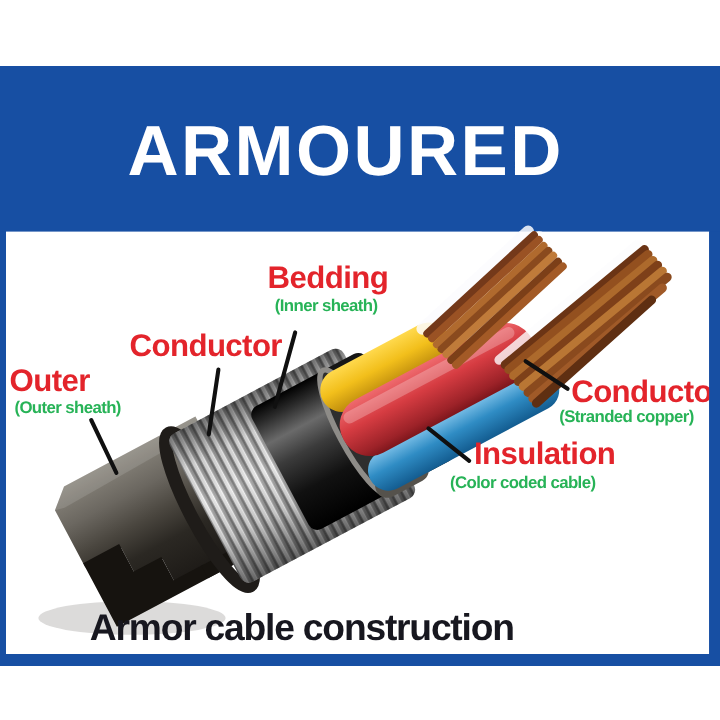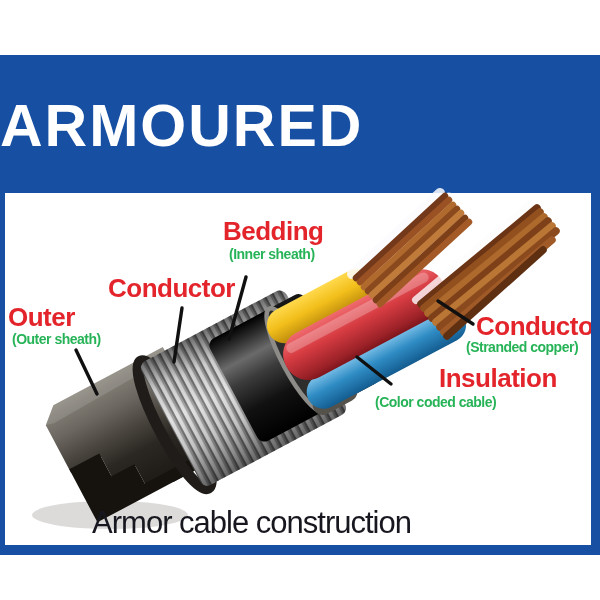--- a/index.html
+++ b/index.html
@@ -6,21 +6,21 @@
   body{
     width:600px;height:600px;position:relative;overflow:hidden;
     background:#ffffff;
     font-family:"Liberation Sans","DejaVu Sans",sans-serif;
   }
   .canvas{position:absolute;left:0;top:0;width:600px;height:600px;overflow:hidden;}
 
   
   .blue-block{position:absolute;left:0;top:55px;width:600px;height:500px;background:var(--header-bg,#174fa3);z-index:0;}
   .header{position:absolute;left:0;top:55px;width:576px;height:138px;z-index:1;
-          display:flex;flex-direction:row;align-items:center;justify-content:flex-start;padding-top:3px;box-sizing:border-box;}
+          display:flex;flex-direction:row;align-items:center;justify-content:center;padding-top:3px;box-sizing:border-box;}
   .title-line{color:#ffffff;font-weight:bold;font-size:59px;line-height:58px;letter-spacing:2px;text-align:center;}
 
   .panel{position:absolute;left:5px;top:193px;width:586px;height:352px;background:#ffffff;z-index:1;}
 
   .frame-strip{position:absolute;background:var(--panel-border,#174fa3);z-index:6;pointer-events:none;}
   .frame-left{left:0;top:193px;width:5px;height:352px;}
   .frame-right{left:591px;top:193px;width:9px;height:352px;}
   .frame-bottom{left:0;top:545px;width:600px;height:10px;}
 
   
@@ -31,25 +31,25 @@
   .lbl-red{color:var(--label-red,#e3242b);font-size:26px;letter-spacing:-0.5px;}
   .lbl-green{color:var(--label-green,#27b357);font-size:14px;letter-spacing:-0.5px;}
 
   .lbl-bedding      {left:223px;top:216px;}
   .lbl-bedding-sub  {left:229px;top:246px;}
   .lbl-armoring     {left:108px;top:273px;}
   .lbl-sheath       {left:8px;  top:302px;}
   .lbl-sheath-sub   {left:12px; top:331px;}
   .lbl-conductor    {left:476px;top:311px;}
   .lbl-conductor-sub{left:466px;top:339px;}
-  .lbl-insulation   {left:395px;top:363px;margin-left:44px;}
+  .lbl-insulation   {left:395px;top:363px;}
   .lbl-insulation-sub{left:375px;top:394px;}
 
   .caption{position:absolute;left:0;top:505px;width:503px;text-align:center;z-index:4;
-           color:var(--caption,#17171f);font-weight:normal;font-size:31px;letter-spacing:-1px;}
+           color:var(--caption,#17171f);font-weight:bold;font-size:31px;letter-spacing:-1px;}
 </style>
 </head>
 <body>
 
 <div class="canvas">
 
   <div class="blue-block"></div>
 
   <div class="header">
     <div class="title-line">ARMOURED</div>

